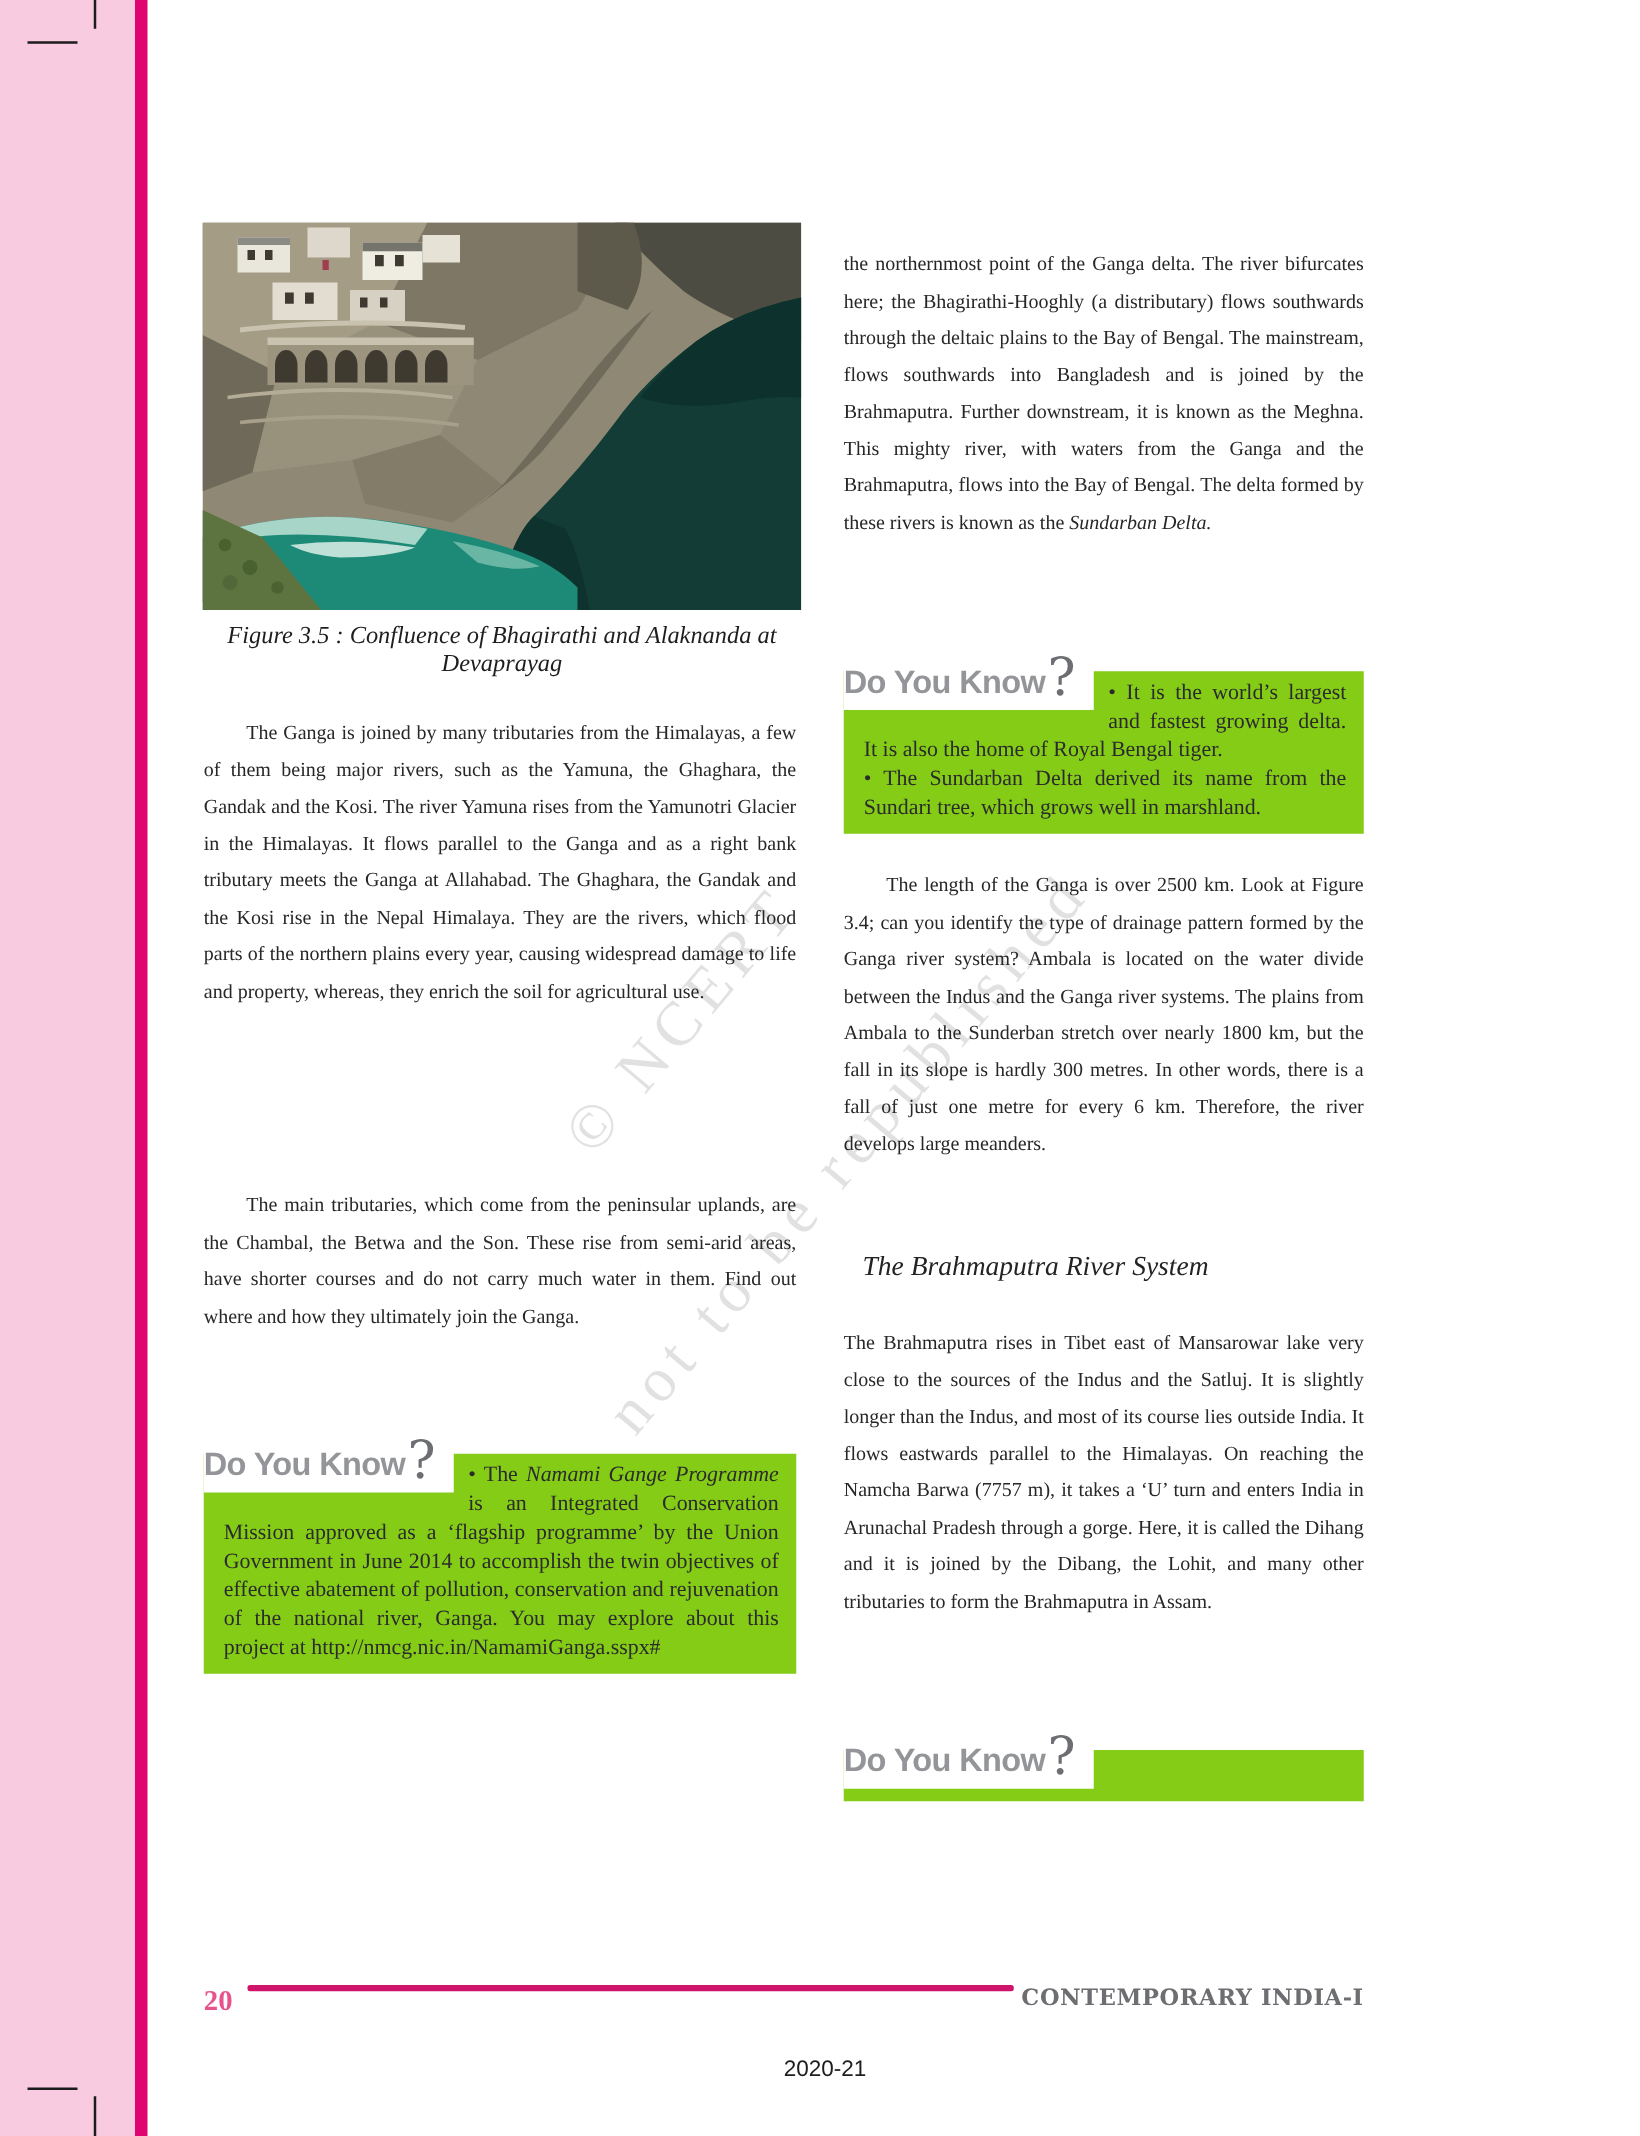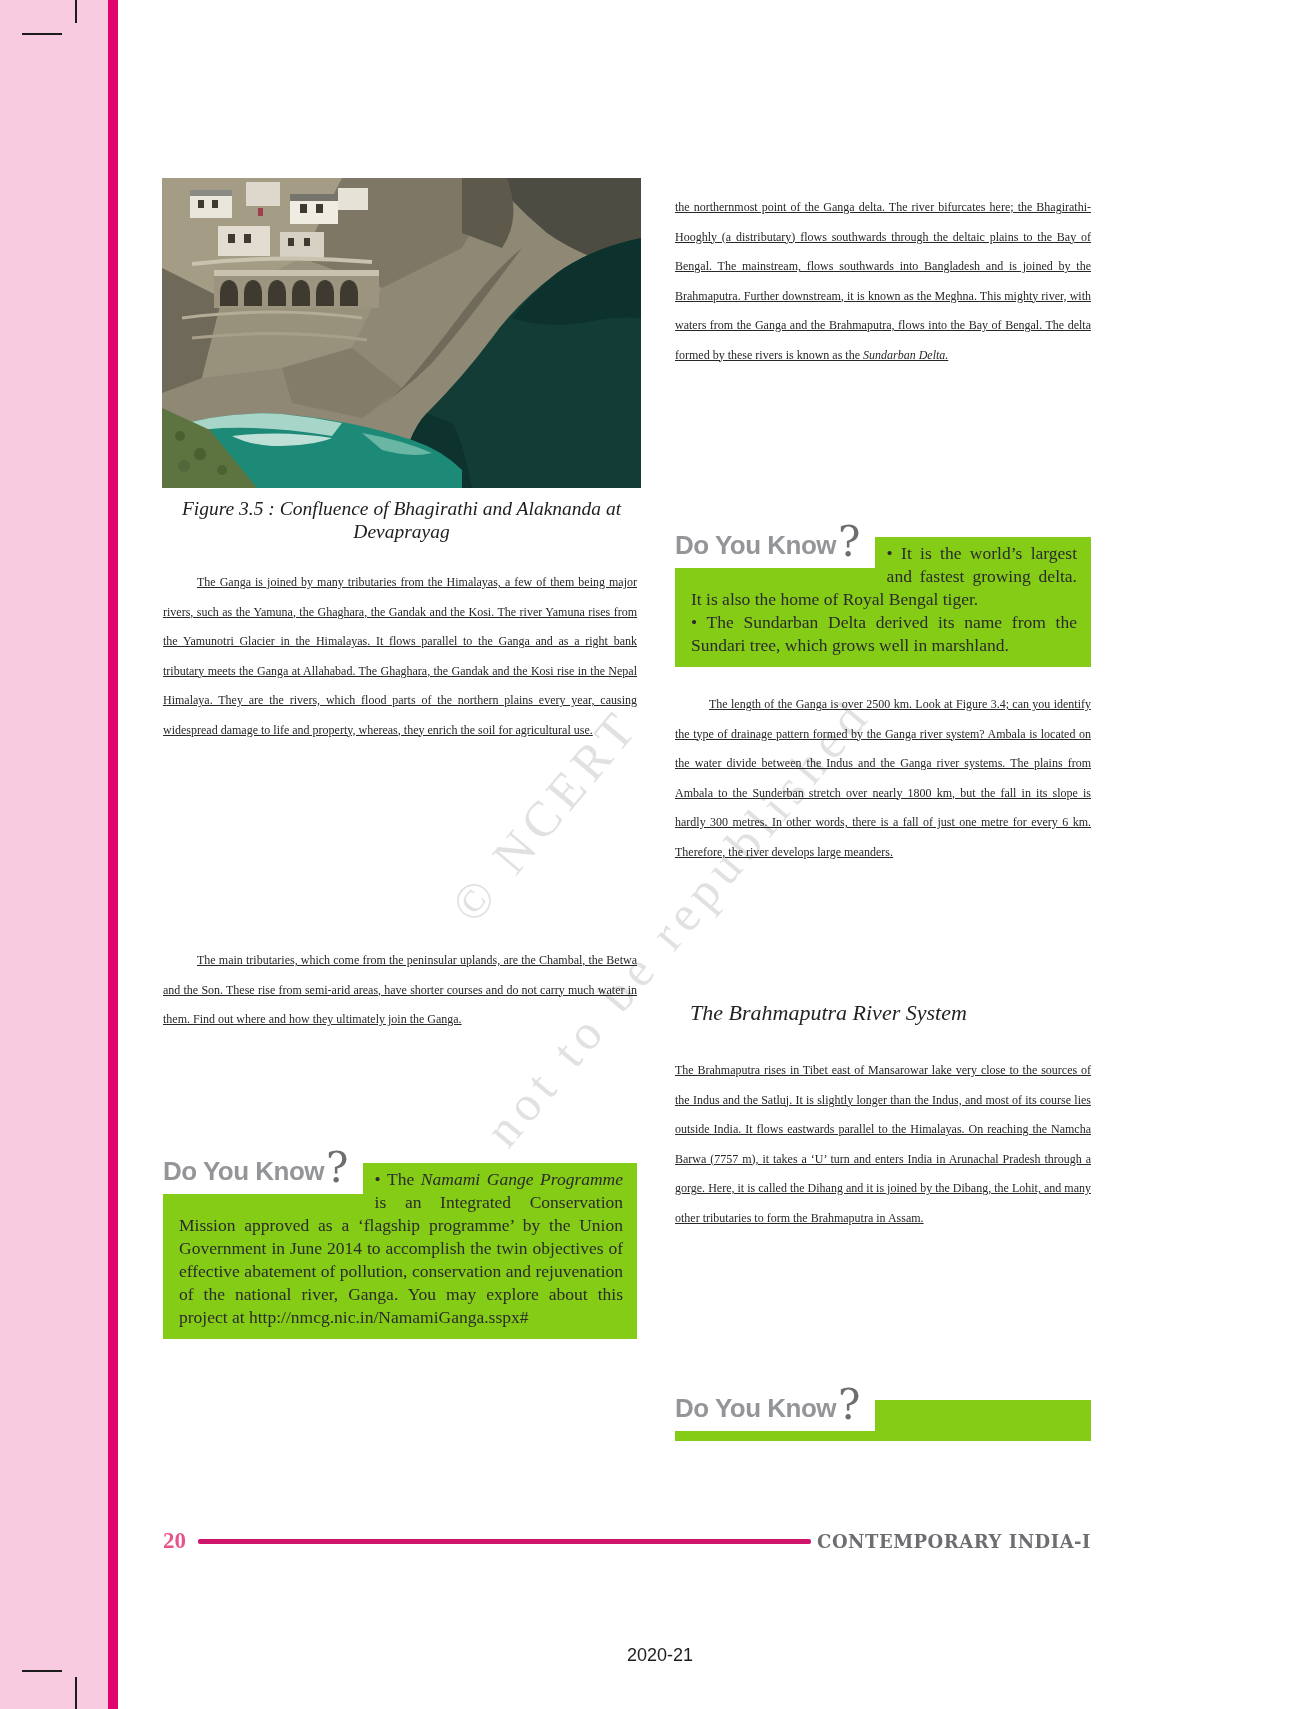--- a/index.html
+++ b/index.html
@@ -14,21 +14,21 @@
 
   
   .photo{left:162px;top:178px;width:479px;height:310px;}
   .photo svg{display:block;}
 
   .caption{left:162px;top:497px;width:479px;text-align:center;
            font-style:italic;font-size:19.5px;line-height:23px;color:#1e1e1e;}
   .caption span{display:block;}
 
   
-  .col{position:absolute;text-align:justify;font-size:12px;line-height:29.5px;text-decoration:underline;}
+  .col{position:absolute;text-align:justify;font-size:16px;line-height:29.5px;}
   .lcol{left:163px;width:474px;}
   .rcol{left:675px;width:416px;}
   .indent{text-indent:34px;}
 
   .rheading{left:690px;top:1000px;width:416px;font-style:italic;
             font-size:22px;color:#232323;}
 
   
   .dyk-box{background:#84cc16;padding:5px 14px 10px 16px;text-align:justify;
            font-size:17.5px;line-height:23px;color:#2b2b2b;}
@@ -41,21 +41,21 @@
          line-height:24px;vertical-align:-2px;color:#6d6e71;margin-left:2px;}
 
   
   .watermark{left:330px;top:700px;width:560px;text-align:center;
              transform:rotate(-50deg);color:#6d6e71;opacity:0.20;
              font-size:50px;letter-spacing:7px;line-height:170px;z-index:0;}
   .watermark span{display:block;white-space:nowrap;}
   .content{position:absolute;left:0;top:0;width:1312px;height:1709px;z-index:2;}
 
   
-  .footer{left:163px;top:1528px;width:928px;display:flex;align-items:center;}
+  .footer{left:163px;top:1588px;width:928px;display:flex;align-items:flex-start;}
   .page-num{font-weight:bold;font-size:23px;color:#e8538b;}
   .footer-rule{flex:1;height:5px;background:#cf146b;margin:0 6px 0 12px;border-radius:2px;}
   .footer-title{font-family:"DejaVu Serif",serif;font-weight:bold;font-size:18px;
                 color:#6d6e71;letter-spacing:0.5px;white-space:nowrap;}
   .year-mark{left:560px;top:1645px;width:200px;text-align:center;
              font-family:"Liberation Sans",sans-serif;font-size:18px;color:#1d1d1d;}
 </style>
 </head>
 <body>
 

